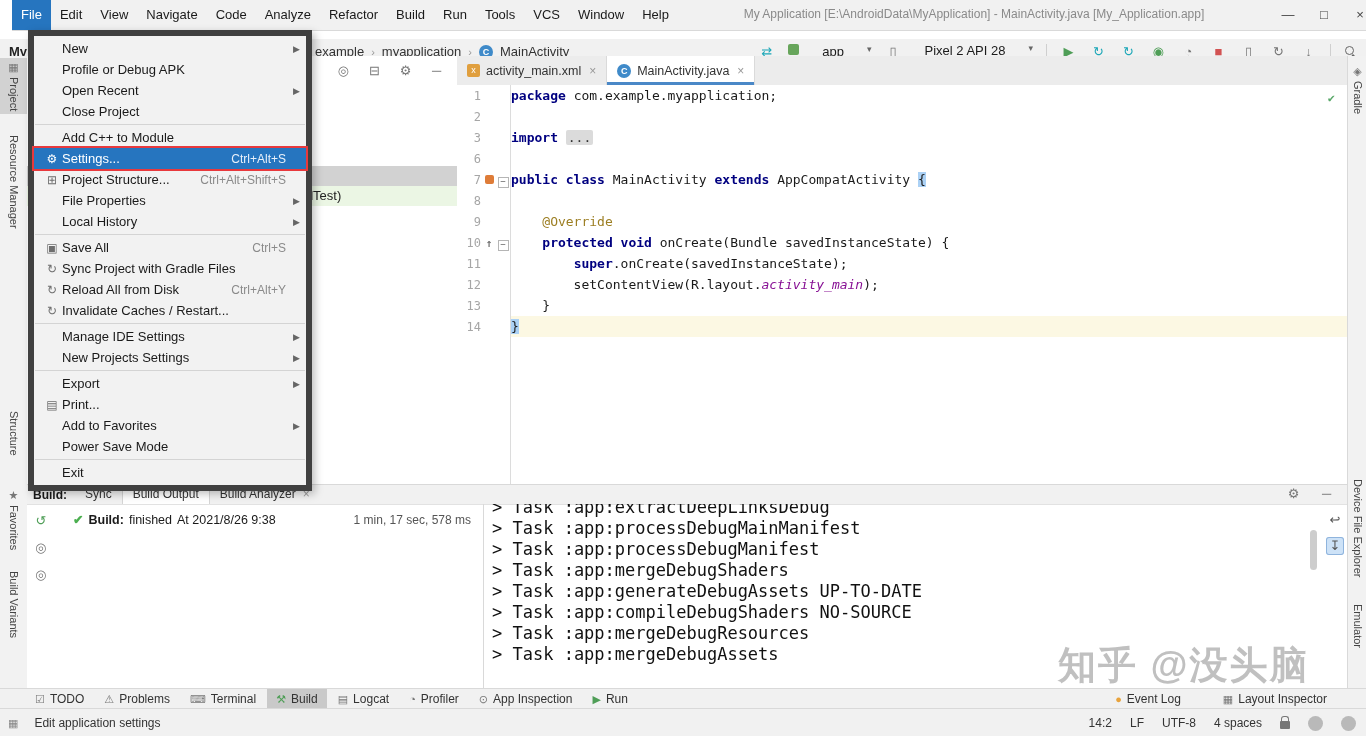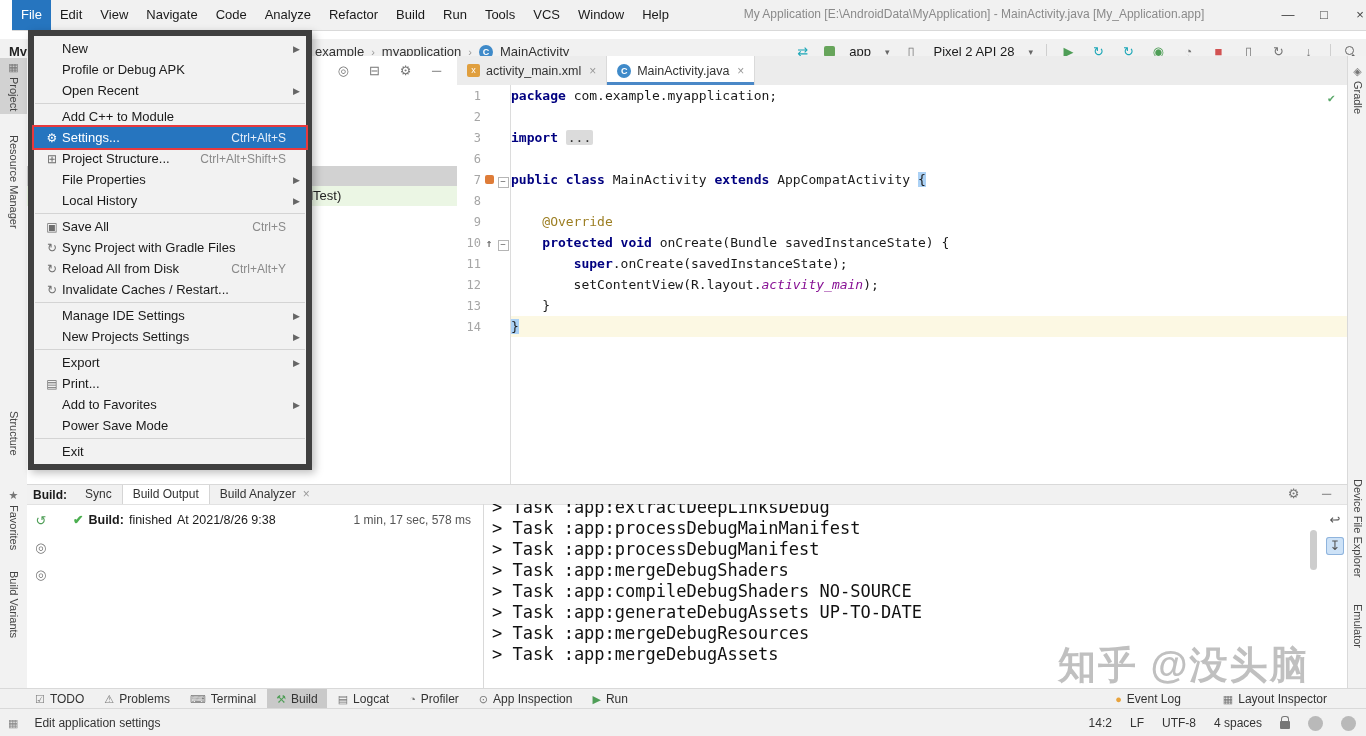--- a/index.html
+++ b/index.html
@@ -19,21 +19,21 @@
 
   
   .toolbar{position:absolute;left:0;top:30px;width:1366px;height:26px;background:#f1f1f1;
            border-bottom:1px solid #d9d9d9;margin-top:9px;}
   .crumb-start{position:absolute;left:9px;top:0;line-height:25px;font-weight:bold;color:#222;}
   .crumbs{position:absolute;left:315px;top:0;height:25px;display:flex;align-items:center;gap:7px;color:#333;}
   .crumb-sep{color:#999;font-size:11px;}
   .cls-badge{width:14px;height:14px;border-radius:50%;background:#3f8ac9;color:#fff;font-size:9px;
              line-height:14px;text-align:center;display:inline-block;font-weight:bold;}
   .tb-right{position:absolute;right:8px;top:0;height:25px;display:flex;align-items:center;gap:13px;}
-  .tb-group{display:flex;align-items:center;gap:14px;}
+  .tb-group{display:flex;align-items:flex-start;gap:23px;}
   .icon-btn{min-width:17px;text-align:center;font-size:13px;line-height:17px;cursor:default;}
   .dd-arrow{font-size:9px;color:#666;}
   .app-badge{width:11px;height:11px;background:#67a55b;border-radius:2px;display:inline-block;}
   .sep-v{width:1px;height:16px;background:#cfcfcf;}
   .mag{position:relative;width:14px;height:14px;display:inline-block;}
   .mag::before{content:"";position:absolute;left:1px;top:1px;width:7px;height:7px;
                border:1.5px solid #666;border-radius:50%;}
   .mag::after{content:"";position:absolute;left:9px;top:9px;width:5px;height:1.5px;background:#666;
               transform:rotate(45deg);transform-origin:0 0;}
 
@@ -377,22 +377,22 @@
         <span>At 2021/8/26 9:38</span>
       </div>
       <span class="bp-duration">1 min, 17 sec, 578 ms</span>
     </div>
     <div class="console">
       <div class="console-inner" id="console-inner">
           <div class="console-line">&gt; Task :app:extractDeepLinksDebug</div>
           <div class="console-line">&gt; Task :app:processDebugMainManifest</div>
           <div class="console-line">&gt; Task :app:processDebugManifest</div>
           <div class="console-line">&gt; Task :app:mergeDebugShaders</div>
+          <div class="console-line">&gt; Task :app:generateDebugAssets UP-TO-DATE</div>
           <div class="console-line">&gt; Task :app:compileDebugShaders NO-SOURCE</div>
-          <div class="console-line">&gt; Task :app:generateDebugAssets UP-TO-DATE</div>
           <div class="console-line">&gt; Task :app:mergeDebugResources</div>
           <div class="console-line">&gt; Task :app:mergeDebugAssets</div>
         </div>
     </div>
     <div class="console-scroll"></div>
     <div class="bp-right-icons">
         <span class="tog">↩</span>
         <span class="tog on">↧</span>
       </div>
   </div>
@@ -470,20 +470,26 @@
         <span>Profile or Debug APK</span>
         <span class="fm-fill"></span>
         <span class="fm-arrow"></span>
       </div>
       <div class="fm-row">
         <span class="fm-ic"></span>
         <span>Open Recent</span>
         <span class="fm-fill"></span>
         <span class="fm-arrow">▶</span>
       </div>
+      <div class="fm-row">
+        <span class="fm-ic"></span>
+        <span>Close Project</span>
+        <span class="fm-fill"></span>
+        <span class="fm-arrow"></span>
+      </div>
       <div class="fm-sep"></div>
       <div class="fm-row">
         <span class="fm-ic"></span>
         <span>Add C++ to Module</span>
         <span class="fm-fill"></span>
         <span class="fm-arrow"></span>
       </div>
       <div class="fm-row sel redbox">
         <span class="fm-ic">⚙</span>
         <span>Settings...</span>

